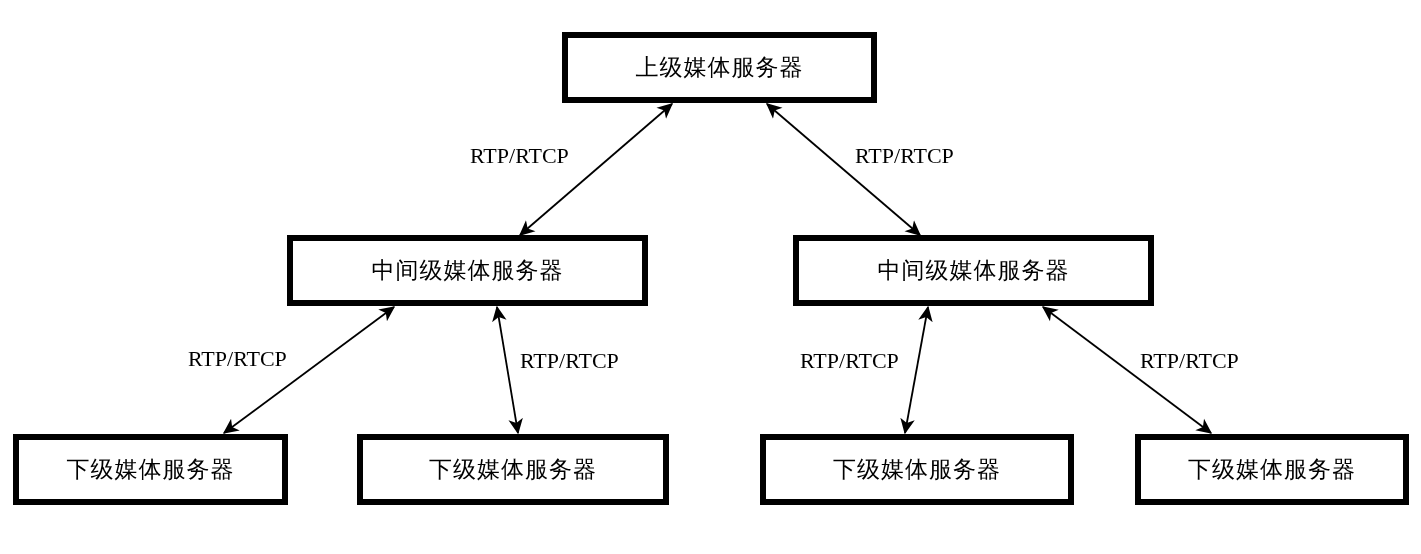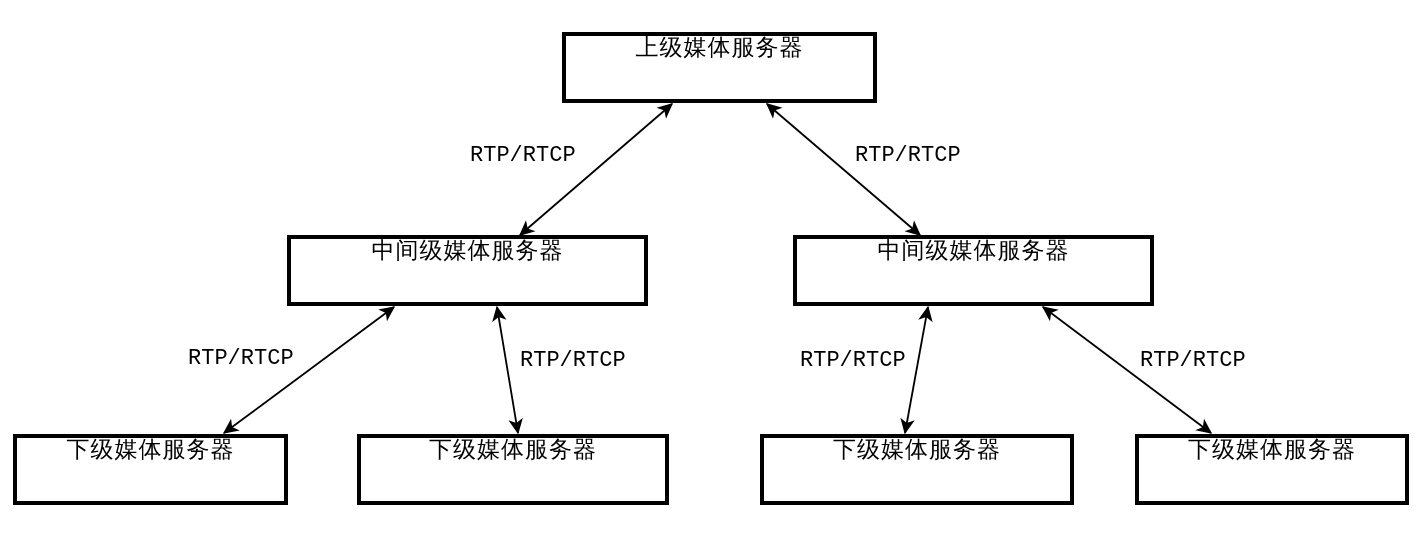--- a/index.html
+++ b/index.html
@@ -11,37 +11,38 @@
     position: relative;
     width: 1421px;
     height: 554px;
     background: #ffffff;
     overflow: hidden;
     font-family: "Liberation Serif", "DejaVu Serif", serif;
   }
   .node-box {
     position: absolute;
     box-sizing: border-box;
-    border: 4px solid #000000;
+    border: 6px solid #000000;
     background: #ffffff;
     display: flex;
+    align-items: center;
     justify-content: center;
     z-index: 3;
   }
   .node-label {
     font-family: "DejaVu Serif", "Liberation Serif", serif;
     font-size: 23px;
     line-height: 1;
     color: #000000;
     letter-spacing: 1px;
     white-space: nowrap;
   }
   .edge-label {
     position: absolute;
-    font-family: Liberation Mono, monospace;
+    font-family: Liberation Serif, serif;
     font-size: 22px;
     line-height: 1;
     color: #000000;
     white-space: nowrap;
     z-index: 4;
   }
   #edges {
     position: absolute;
     left: 0;
     top: 0;

